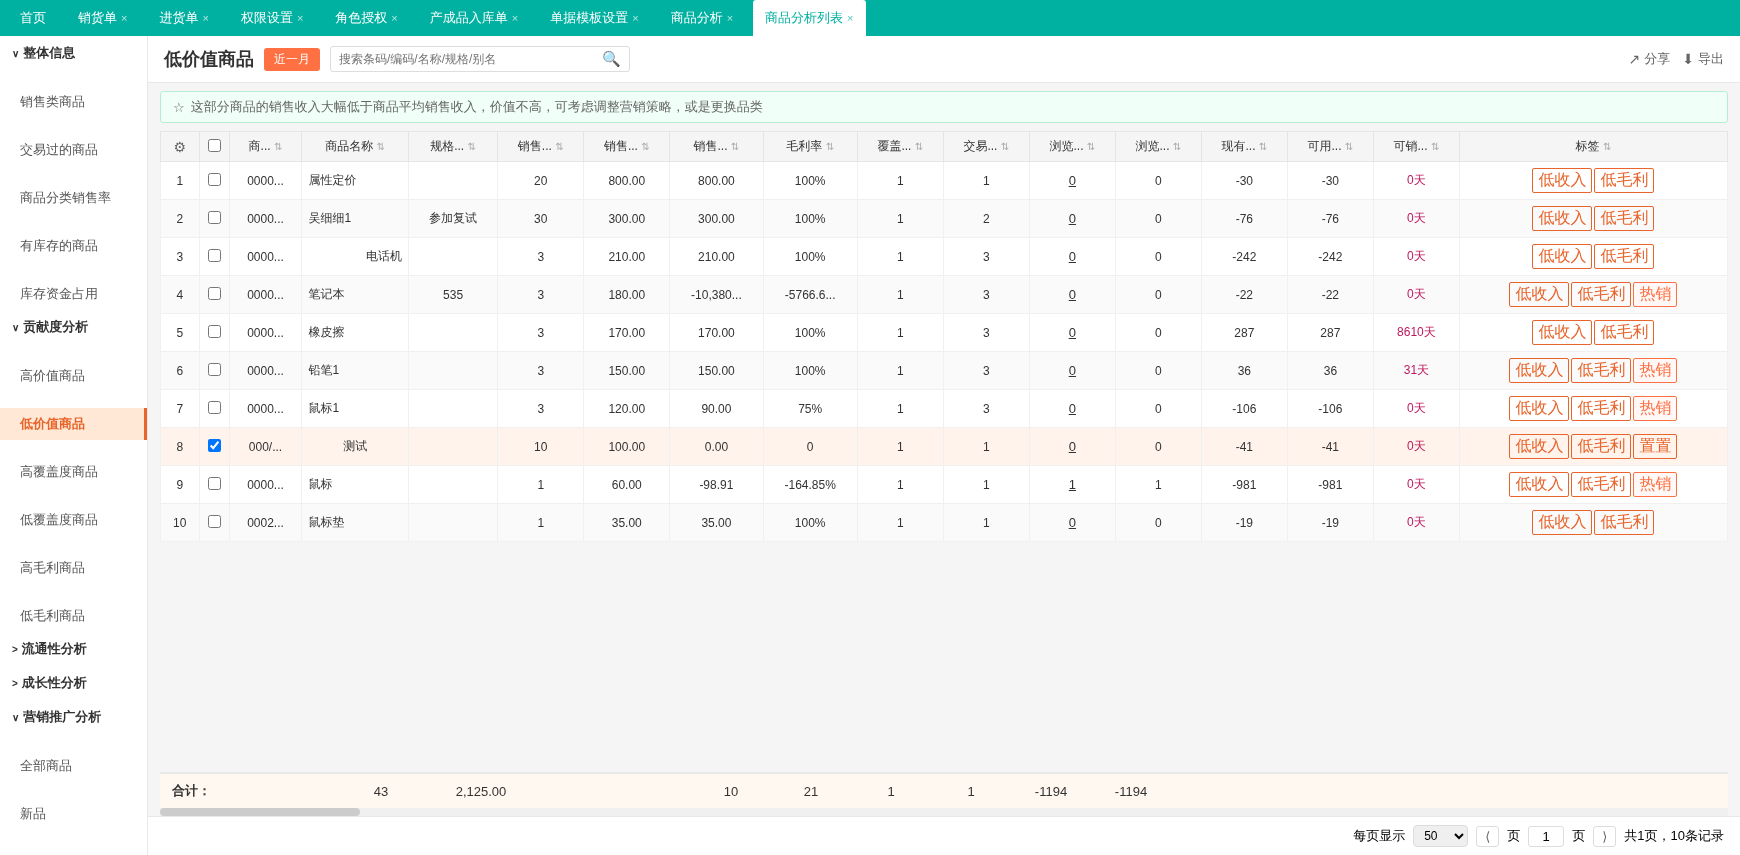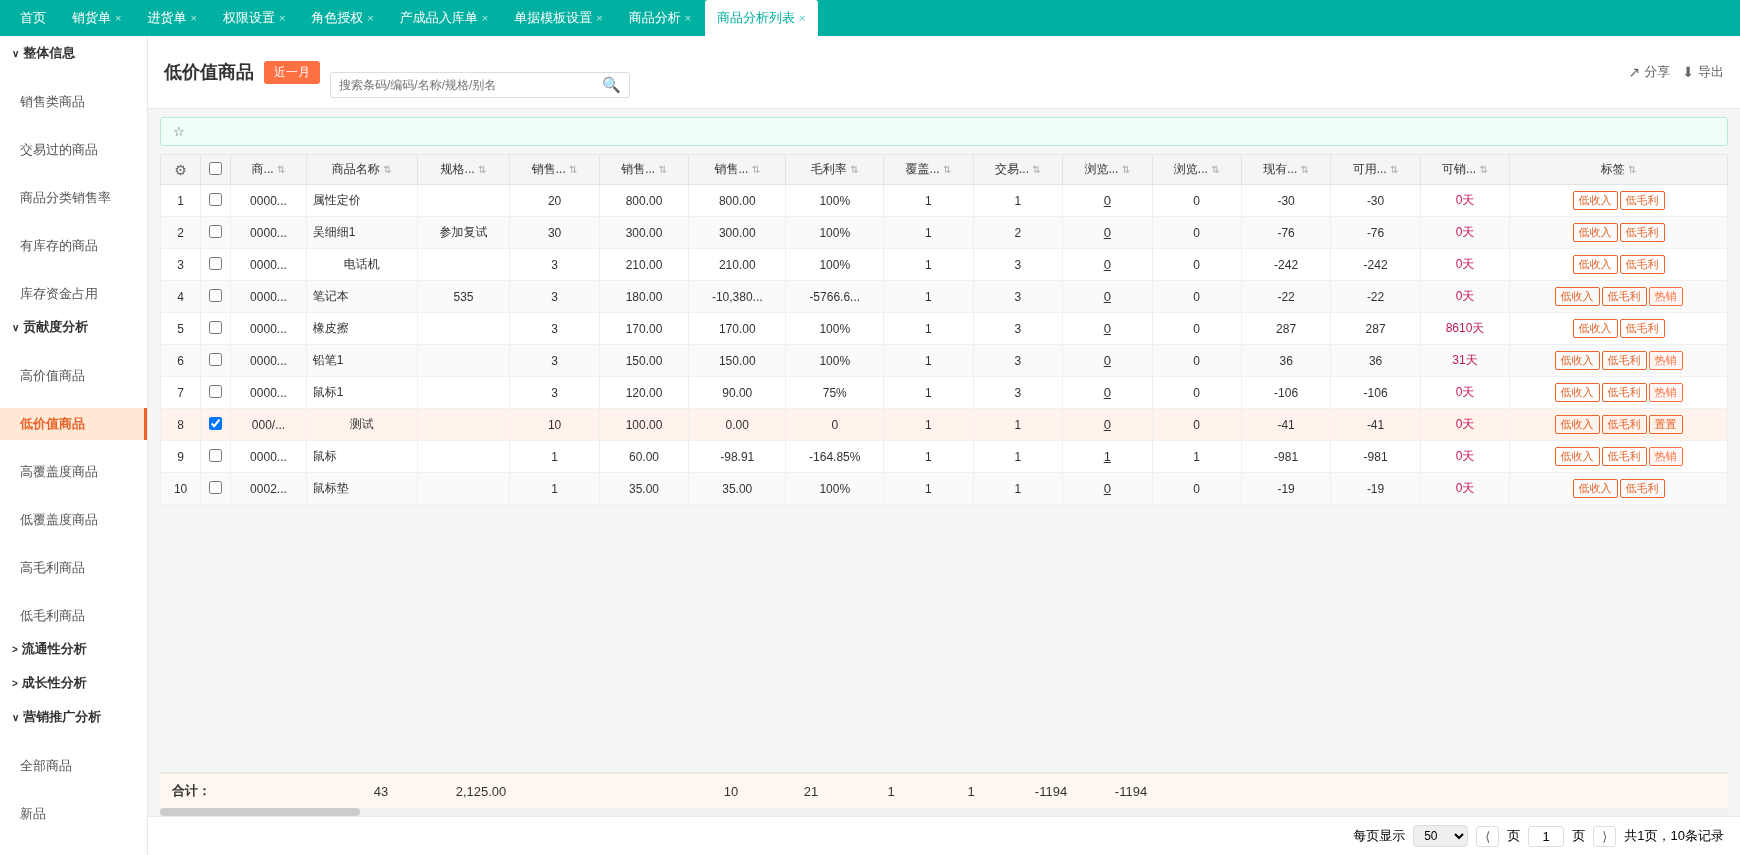--- a/index.html
+++ b/index.html
@@ -5,21 +5,21 @@
     * { box-sizing: border-box; margin: 0; padding: 0; font-family: 'Microsoft YaHei', SimHei, Arial, sans-serif; font-size: 13px; }
     body { background: #f5f5f5; overflow: hidden; width: 1740px; height: 855px; }
 
     
     .top-nav {
       background: #00b0a0;
       height: 36px;
       display: flex;
       align-items: center;
       padding: 0 8px;
-      gap: 2px;
+      gap: 8px;
     }
     .nav-item {
       color: #fff;
       padding: 4px 12px;
       cursor: pointer;
       border-radius: 3px 3px 0 0;
       white-space: nowrap;
       display: flex;
       align-items: center;
       gap: 4px;
@@ -97,21 +97,20 @@
     .search-box {
       display: flex;
       align-items: center;
       border: 1px solid #ddd;
       border-radius: 3px;
       padding: 3px 8px;
       gap: 4px;
       background: #fff;
       flex: 1;
       max-width: 300px;
-      margin-top: 26px;
     }
     .search-box input {
       border: none;
       outline: none;
       font-size: 12px;
       color: #999;
       width: 100%;
       background: transparent;
     }
     .header-right {
@@ -176,21 +175,21 @@
       color: #333;
       font-size: 12px;
       white-space: nowrap;
     }
     tbody tr:nth-child(even) { background: #fafafa; }
     tbody tr.highlight { background: #fff3ec; }
     .tag {
       display: inline-block;
       padding: 1px 5px;
       border-radius: 2px;
-      font-size: 11px;
+      font-size: 16px;
       margin: 0 1px;
     }
     .tag-orange { color: #e8642a; border: 1px solid #e8642a; }
     .tag-hot { color: #ff7043; border: 1px solid #ff7043; background: #fff8f6; }
     .tag-reorder { color: #e8642a; border: 1px solid #e8642a; background: #fff3ec; }
     .link-underline { text-decoration: underline; color: #333; }
     .text-orange { color: #be185d; }
     .checkbox-cell { width: 30px; }
     .settings-icon { color: #666; font-size: 14px; cursor: pointer; }
 
@@ -373,20 +372,21 @@
         </div>
         <div class="header-action">
           <span style="font-size:14px;">⬇</span>
           <span>导出</span>
         </div>
       </div>
     </div>
 
     <div class="tip-bar">
       <span>☆</span>
+      <span>这部分商品的销售收入大幅低于商品平均销售收入，价值不高，可考虑调整营销策略，或是更换品类</span>
     </div>
 
     <div class="table-wrapper">
       <table>
         <thead>
           <tr>
             <th><span class="settings-icon">⚙</span></th>
             <th><input type="checkbox" style=""></th>
             <th>商... <span class="sort-icon">⇅</span></th>
             <th>商品名称 <span class="sort-icon">⇅</span></th>
@@ -442,21 +442,21 @@
       <td>0</td>
       <td>-76</td>
       <td>-76</td>
       <td class="text-orange">0天</td>
       <td><span class="tag tag-orange">低收入</span><span class="tag tag-orange">低毛利</span></td>
     </tr>
             <tr>
       <td>3</td>
       <td class="checkbox-cell"><input type="checkbox" style=""></td>
       <td>0000...</td>
-      <td style="text-align:center;">电话机</td>
+      <td style="text-align:right;">电话机</td>
       <td></td>
       <td>3</td>
       <td>210.00</td>
       <td>210.00</td>
       <td>100%</td>
       <td>1</td>
       <td>3</td>
       <td><span class="link-underline">0</span></td>
       <td>0</td>
       <td>-242</td>

